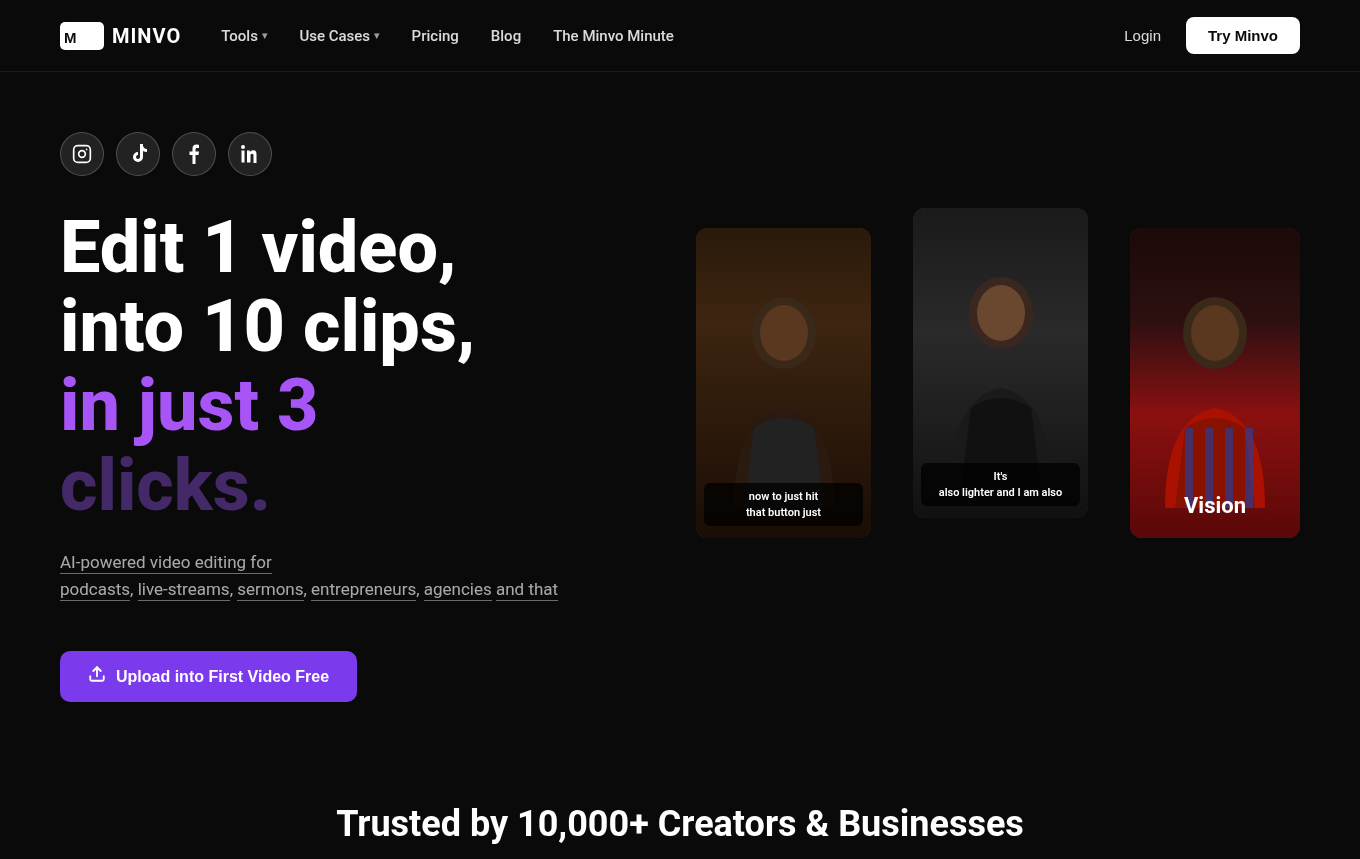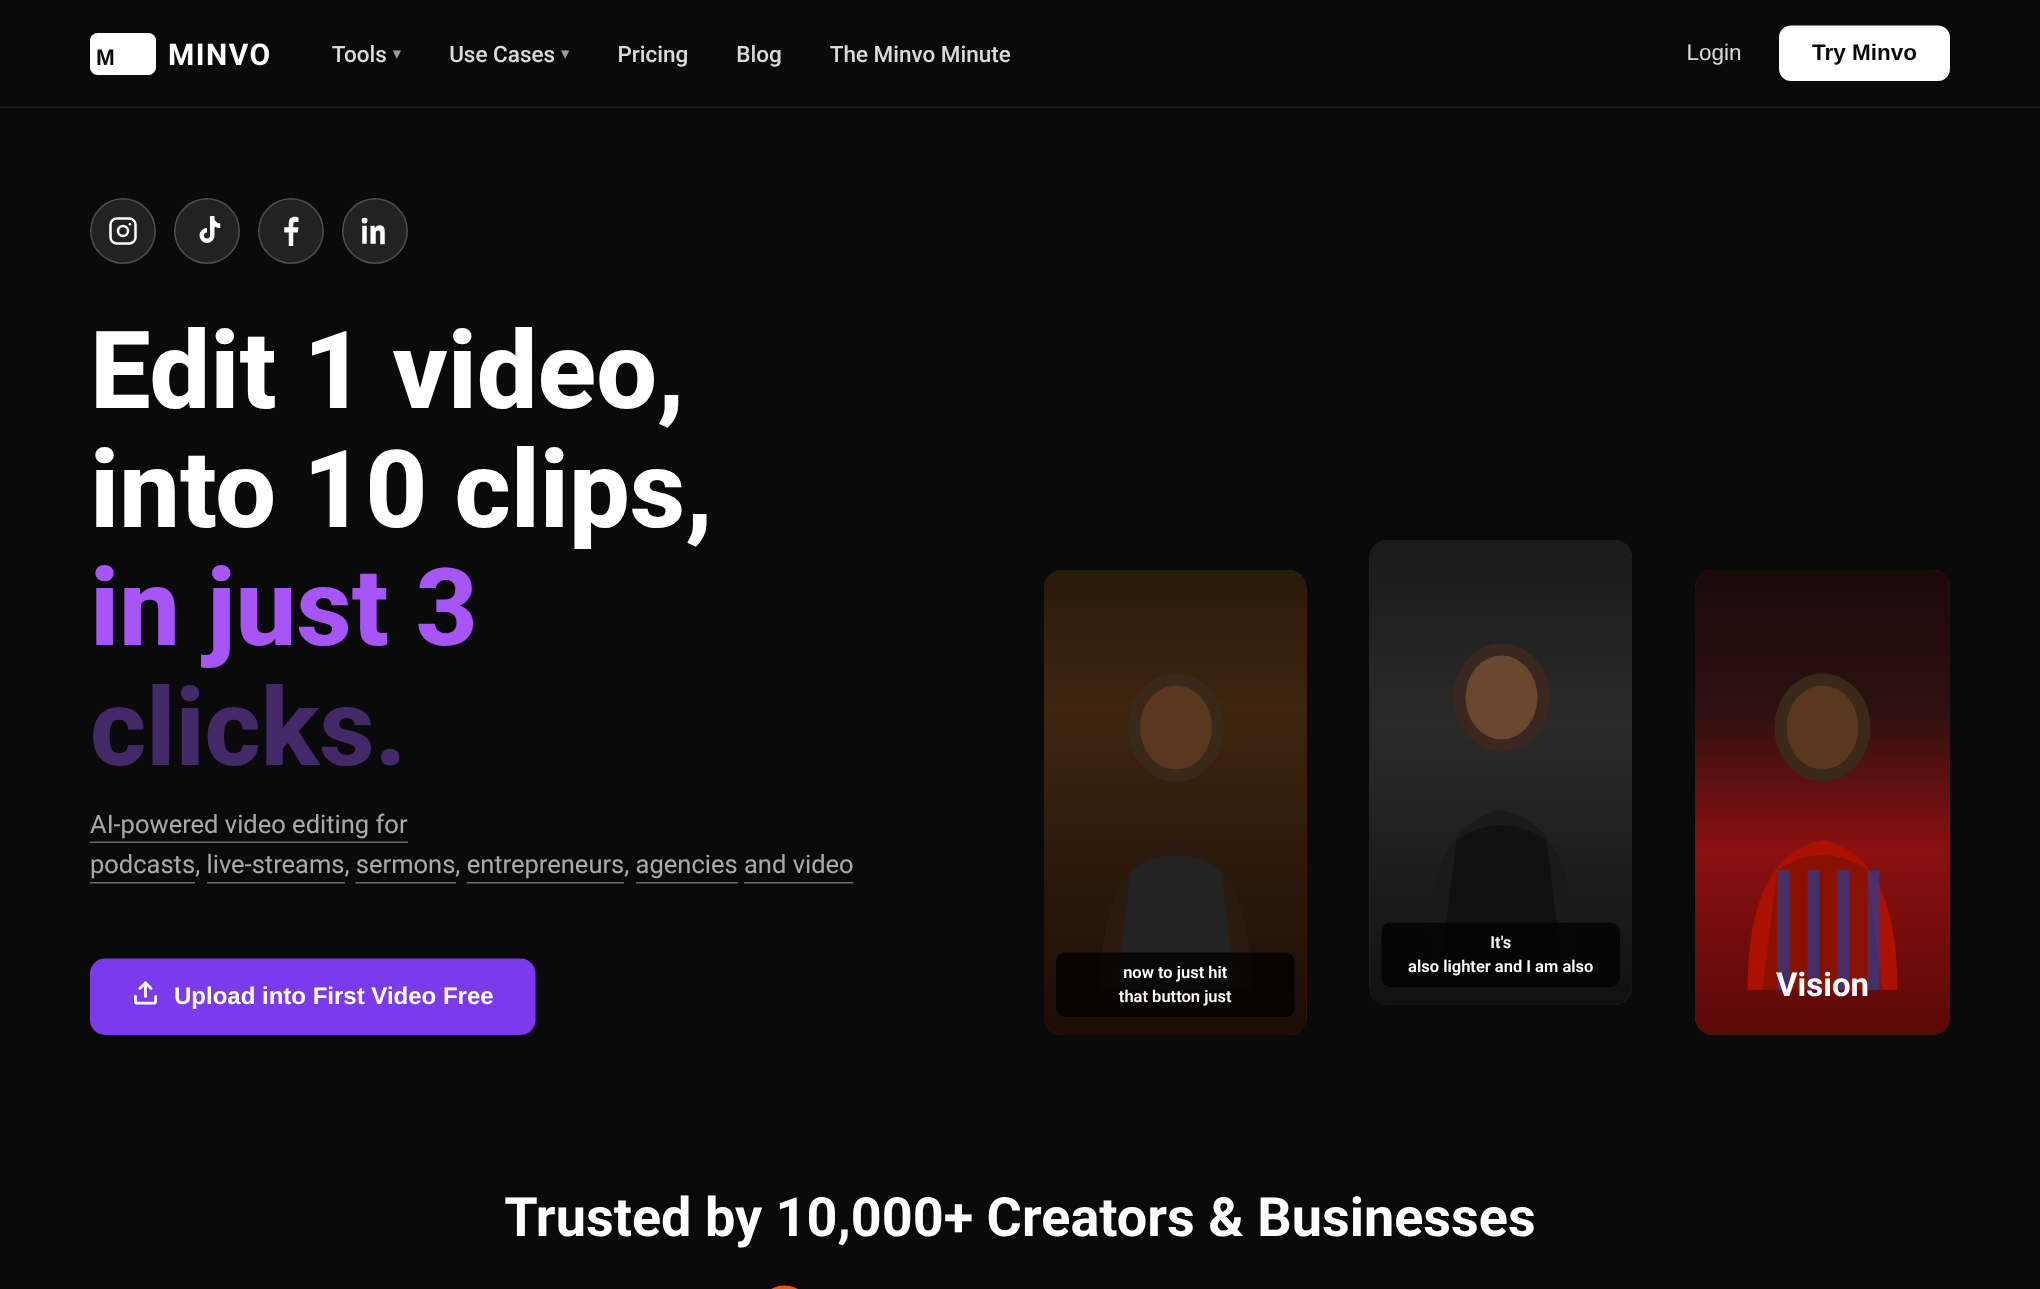--- a/index.html
+++ b/index.html
@@ -115,21 +115,21 @@
       align-items: center;
       justify-content: center;
       cursor: pointer;
       font-size: 18px;
       color: #fff;
     }
 
     
     .hero-content {
       display: flex;
-      align-items: flex-end;
+      align-items: flex-start;
       justify-content: space-between;
       gap: 40px;
     }
 
     .hero-text {
       flex: 0 0 auto;
       max-width: 600px;
     }
 
     .hero-title {
@@ -150,21 +150,21 @@
     .hero-title-purple-dim {
       font-size: 72px;
       font-weight: 800;
       line-height: 1.1;
       color: rgba(140, 80, 220, 0.45);
     }
 
     .hero-subtitle {
       font-size: 17px;
       color: rgba(255,255,255,0.65);
-      margin-top: 12px;
+      margin-top: 24px;
       line-height: 1.6;
     }
 
     .hero-subtitle span {
       border-bottom: 1.5px solid rgba(255,255,255,0.4);
       padding-bottom: 1px;
     }
 
     .upload-btn {
       display: inline-flex;
@@ -411,21 +411,21 @@
         <div class="hero-title-purple-dim">clicks.</div>
       </h1>
 
       <p class="hero-subtitle">
         <span>AI-powered video editing for</span><br>
         <span>podcasts</span>,
         <span>live-streams</span>,
         <span>sermons</span>,
         <span>entrepreneurs</span>,
         <span>agencies</span>
-        <span>and video</span>
+        <span>and that</span>
       </p>
 
       <button class="upload-btn">
         <span class="upload-icon">
           <svg width="18" height="18" viewBox="0 0 24 24" fill="none" stroke="white" stroke-width="2.5" stroke-linecap="round" stroke-linejoin="round">
             <path d="M21 15v4a2 2 0 0 1-2 2H5a2 2 0 0 1-2-2v-4"></path>
             <polyline points="17 8 12 3 7 8"></polyline>
             <line x1="12" y1="3" x2="12" y2="15"></line>
           </svg>
         </span>

